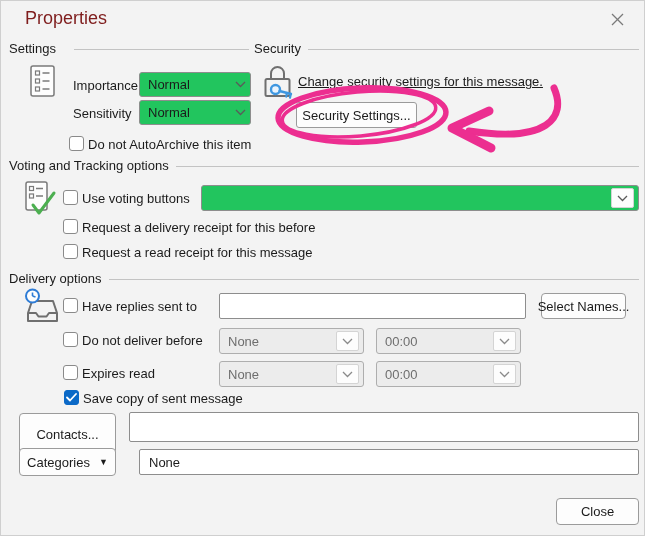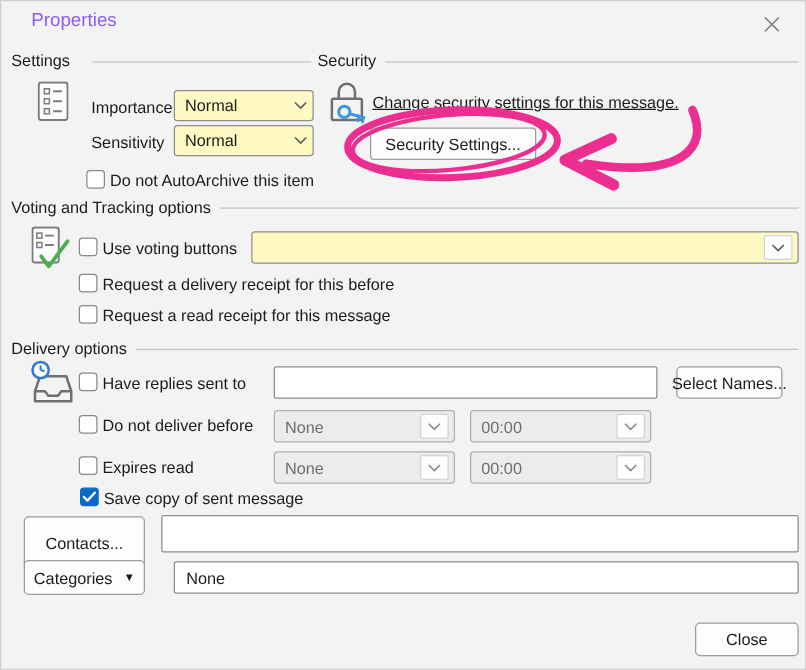--- a/index.html
+++ b/index.html
@@ -1,28 +1,28 @@
 <!DOCTYPE html>
 <html><head>
 <meta charset="utf-8">
 <style>
   html,body{margin:0;padding:0;background:#e9e9e9;}
   .dlg{position:relative;width:645px;height:536px;background:#f3f3f3;
        font-family:"Liberation Sans",sans-serif;font-size:13px;color:#1b1b1b;
        border:1px solid #cfcfcf;box-sizing:border-box;overflow:hidden;}
   .abs{position:absolute;}
-  .title{font-size:15px;color:#8b5cf6;}
+  .title{font-size:18px;color:#7f1d1d;}
   .ghdr{display:flex;align-items:center;gap:7px;}
   .ghdr .line{flex:1;height:1px;background:#c3c3c3;margin-top:2px;}
   .lbl{white-space:nowrap;}
   .checkbox{width:15px;height:15px;background:#fff;border:1px solid #8a8a8a;
             border-radius:3px;box-sizing:border-box;}
   .checkbox.checked{background:#0b69c7;border-color:#0b69c7;display:flex;
             align-items:center;justify-content:center;}
-  .select,.combo{display:flex;align-items:center;background:#fef9c3;
+  .select,.combo{display:flex;align-items:center;background:#22c55e;
             border:1px solid #8d8d8d;border-radius:3px;box-sizing:border-box;
             padding:0 4px 0 8px;}
   .select .val,.combo .val{flex:1;overflow:hidden;white-space:nowrap;}
   .combo.disabled{background:#ececec;border-color:#aeaeae;color:#6e6e6e;}
   .dropbtn{width:23px;height:20px;background:#fdfdfd;border:1px solid #d4d4d4;
             border-radius:2px;display:flex;align-items:center;justify-content:center;
             box-sizing:border-box;flex:0 0 auto;}
   .btn{display:flex;align-items:center;justify-content:center;background:#fdfdfd;
             border:1px solid #9b9b9b;border-radius:4px;box-sizing:border-box;
             white-space:nowrap;}
@@ -93,21 +93,21 @@
     <svg width="34" height="38" viewBox="0 0 34 38">
       <path d="M 10 15 V 9.5 a 6.5 6.5 0 0 1 13 0 V 15" fill="none" stroke="#6f6f6f" stroke-width="2"></path>
       <rect x="4.5" y="15" width="24" height="17" rx="1.5" fill="#f3f3f3" stroke="#6f6f6f" stroke-width="2"></rect>
       <circle cx="14.5" cy="25.5" r="4.5" fill="#eaf4fd" stroke="#3f97e0" stroke-width="2.4"></circle>
       <line x1="18.5" y1="27" x2="30" y2="30" stroke="#3f97e0" stroke-width="2.4" stroke-linecap="round"></line>
       <line x1="26" y1="28.8" x2="25.2" y2="32.6" stroke="#3f97e0" stroke-width="2.2" stroke-linecap="round"></line>
       <line x1="29.8" y1="29.9" x2="29" y2="33.7" stroke="#3f97e0" stroke-width="2.2" stroke-linecap="round"></line>
     </svg>
   </div>
   <div class="abs lbl" style="left:297px;top:73px;text-decoration:underline;">Change security settings for this message.</div>
-  <div class="abs btn" style="left:295px;top:101px;width:133px;height:26px;border-radius:3px;">
+  <div class="abs btn" style="left:295px;top:101px;width:121px;height:26px;border-radius:3px;">
     <span>Security Settings...</span>
   </div>
 
   <svg class="abs annot" style="left:0;top:0;" width="645" height="536" viewBox="0 0 645 536">
     <ellipse cx="361" cy="114" rx="84" ry="27" fill="none" stroke="#ec2e90" stroke-width="5.5" transform="rotate(-2 361 114)"></ellipse>
     <ellipse cx="358" cy="113" rx="77" ry="22" fill="none" stroke="#ec2e90" stroke-width="3.5" transform="rotate(-5 358 113)"></ellipse>
     <path d="M 553 87 C 566 117 546 142 468 130" fill="none" stroke="#ec2e90" stroke-width="7" stroke-linecap="round"></path>
     <path d="M 488 110 L 451 127 L 490 147" fill="none" stroke="#ec2e90" stroke-width="9" stroke-linecap="round" stroke-linejoin="round"></path>
   </svg>
 

